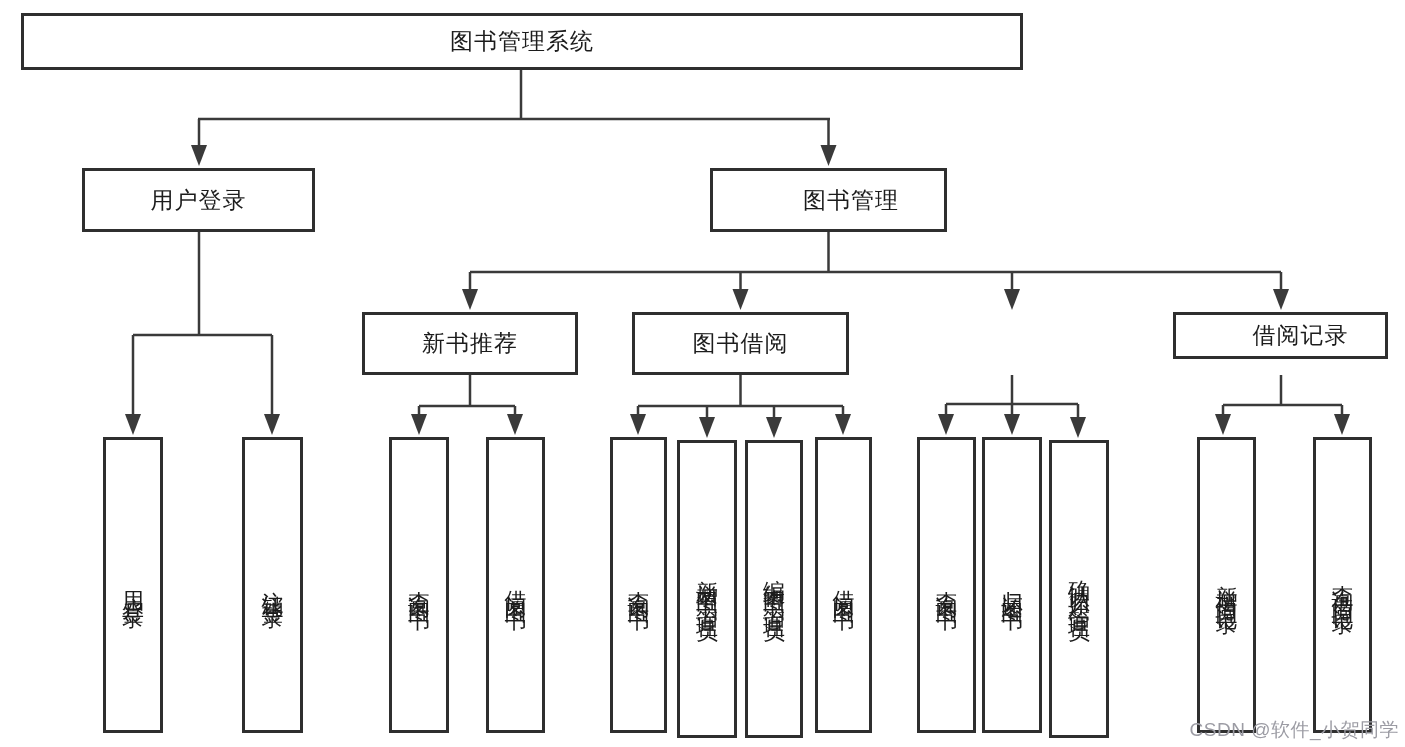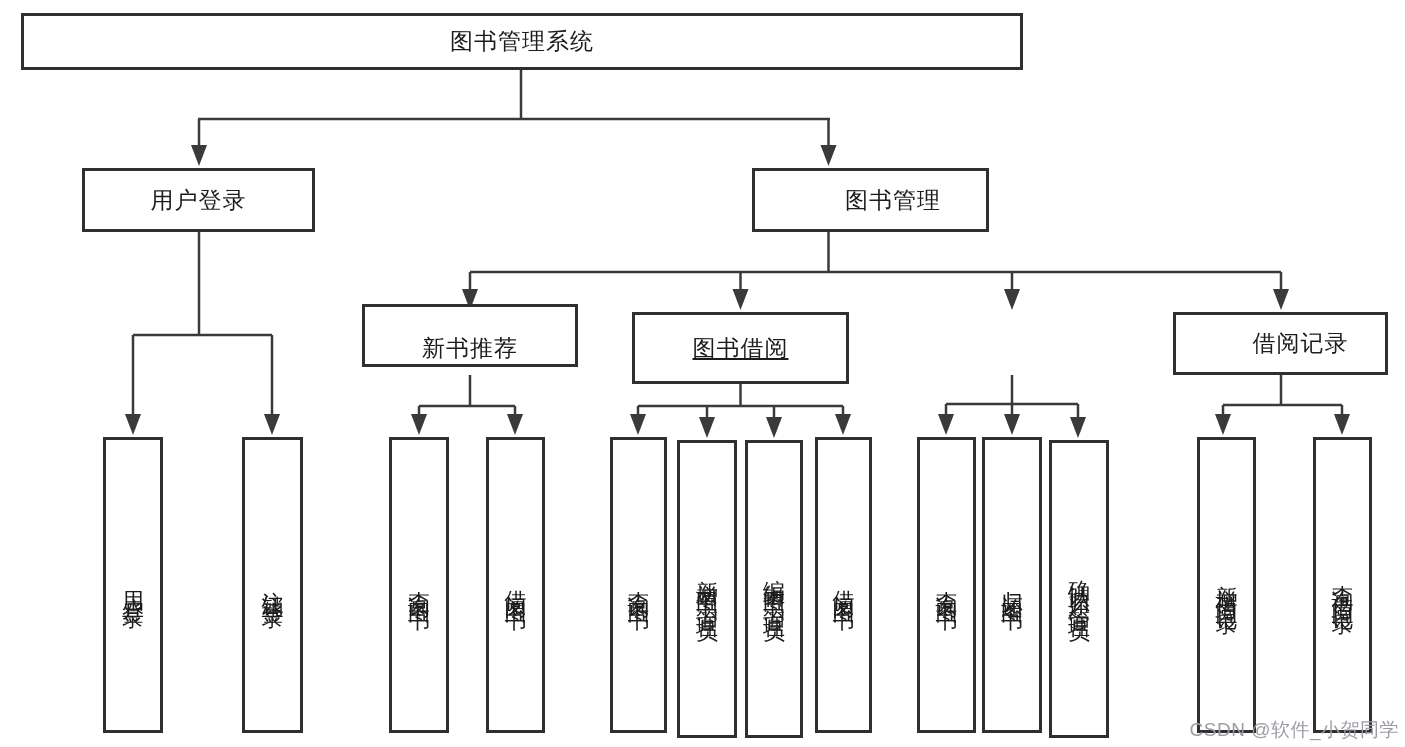--- a/index.html
+++ b/index.html
@@ -123,31 +123,31 @@
     <polygon points="1334,414 1350,414 1342,435"></polygon>
   </svg>
 
   <div class="node" style="left:21px;top:13px;width:1002px;height:57px;">
     <span>图书管理系统</span>
   </div>
 
   <div class="node" style="left:82px;top:168px;width:233px;height:64px;">
     <span>用户登录</span>
   </div>
-  <div class="node" style="left:752px;top:168px;width:237px;height:64px;padding-left:45px;">
+  <div class="node" style="left:710px;top:168px;width:237px;height:64px;padding-left:45px;">
     <span>图书管理</span>
   </div>
 
-  <div class="node" style="left:362px;top:304px;width:216px;height:63px;align-items:flex-end;">
+  <div class="node" style="left:362px;top:312px;width:216px;height:63px;">
     <span>新书推荐</span>
   </div>
-  <div class="node" style="left:632px;top:312px;width:217px;height:72px;text-decoration:underline;">
+  <div class="node" style="left:632px;top:312px;width:217px;height:63px;">
     <span>图书借阅</span>
   </div>
-  <div class="node" style="left:1173px;top:312px;width:215px;height:63px;padding-left:40px;">
+  <div class="node" style="left:1173px;top:312px;width:215px;height:47px;padding-left:40px;">
     <span>借阅记录</span>
   </div>
 
   <div class="leaf" style="left:103px;top:437px;width:60px;height:296px;">
     <span class="vtext">用户登录</span>
   </div>
   <div class="leaf" style="left:242px;top:437px;width:61px;height:296px;">
     <span class="vtext">注销登录</span>
   </div>
 

